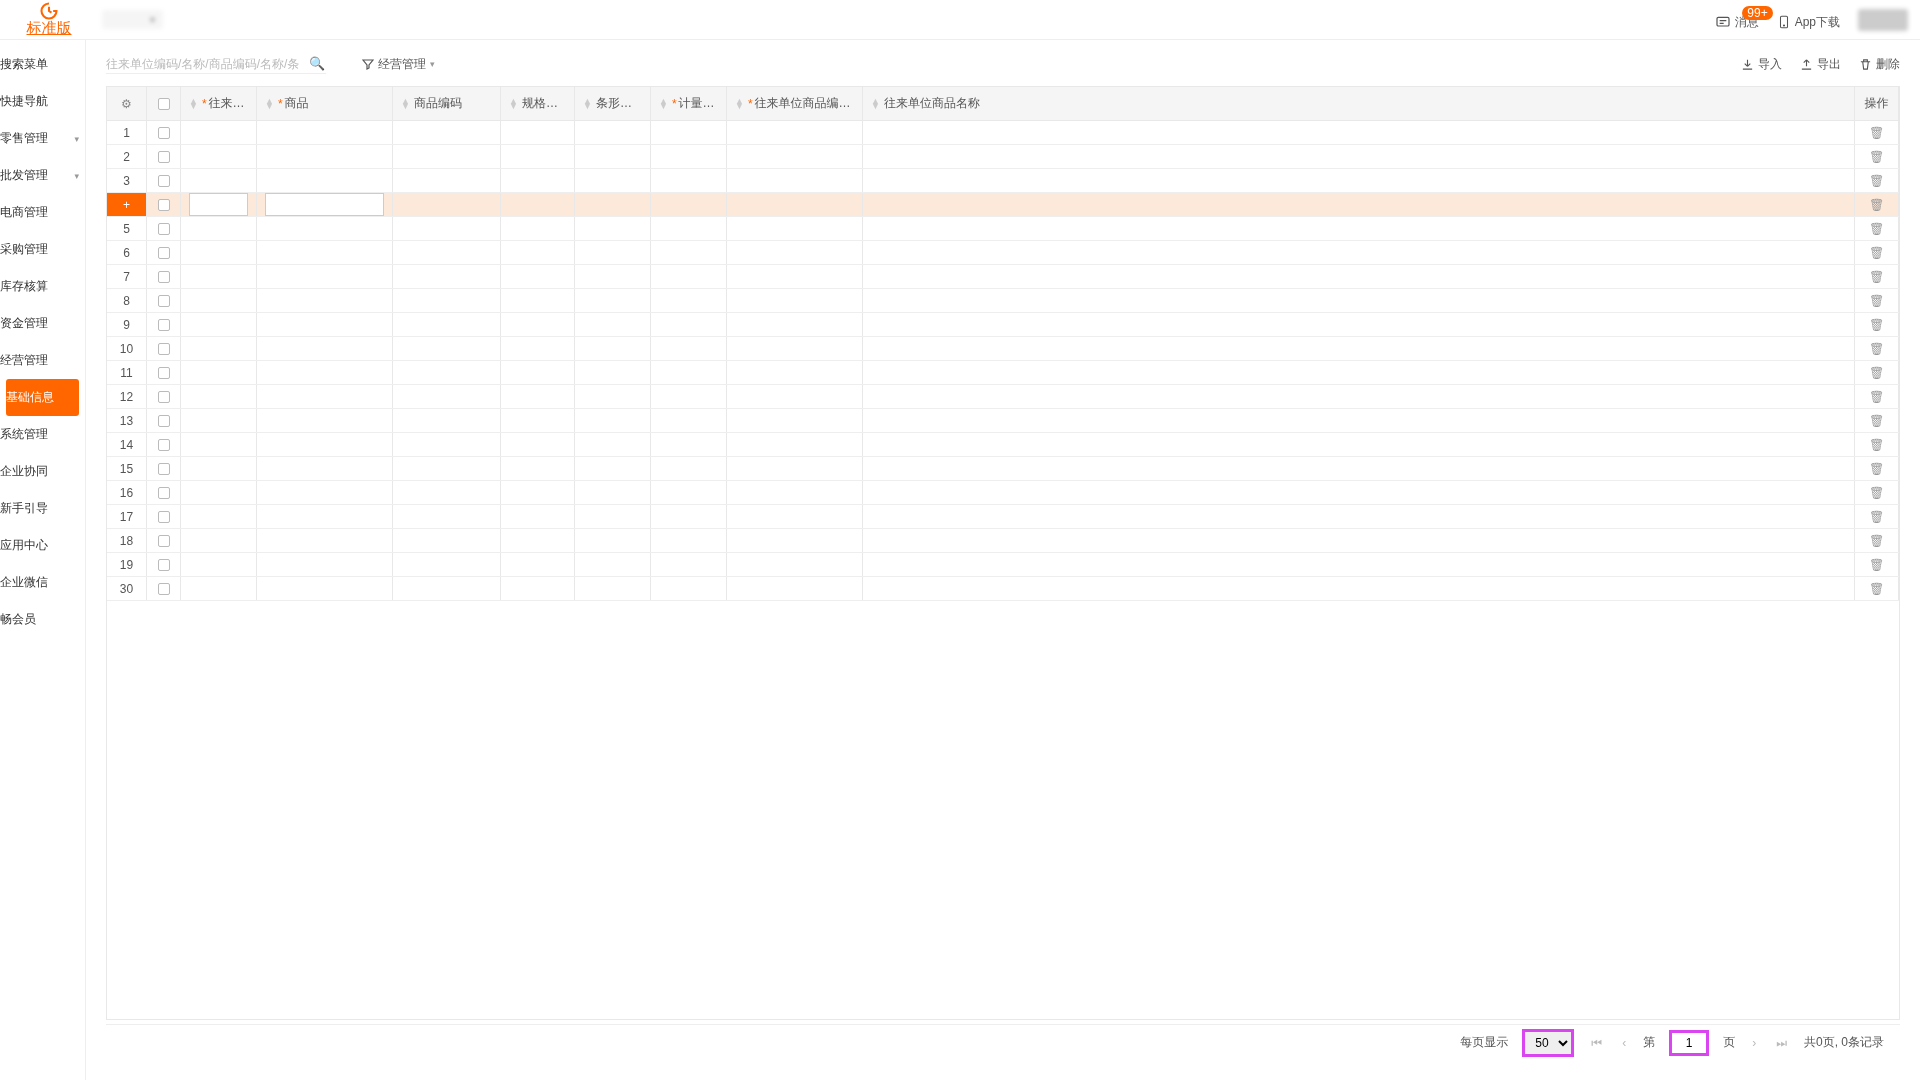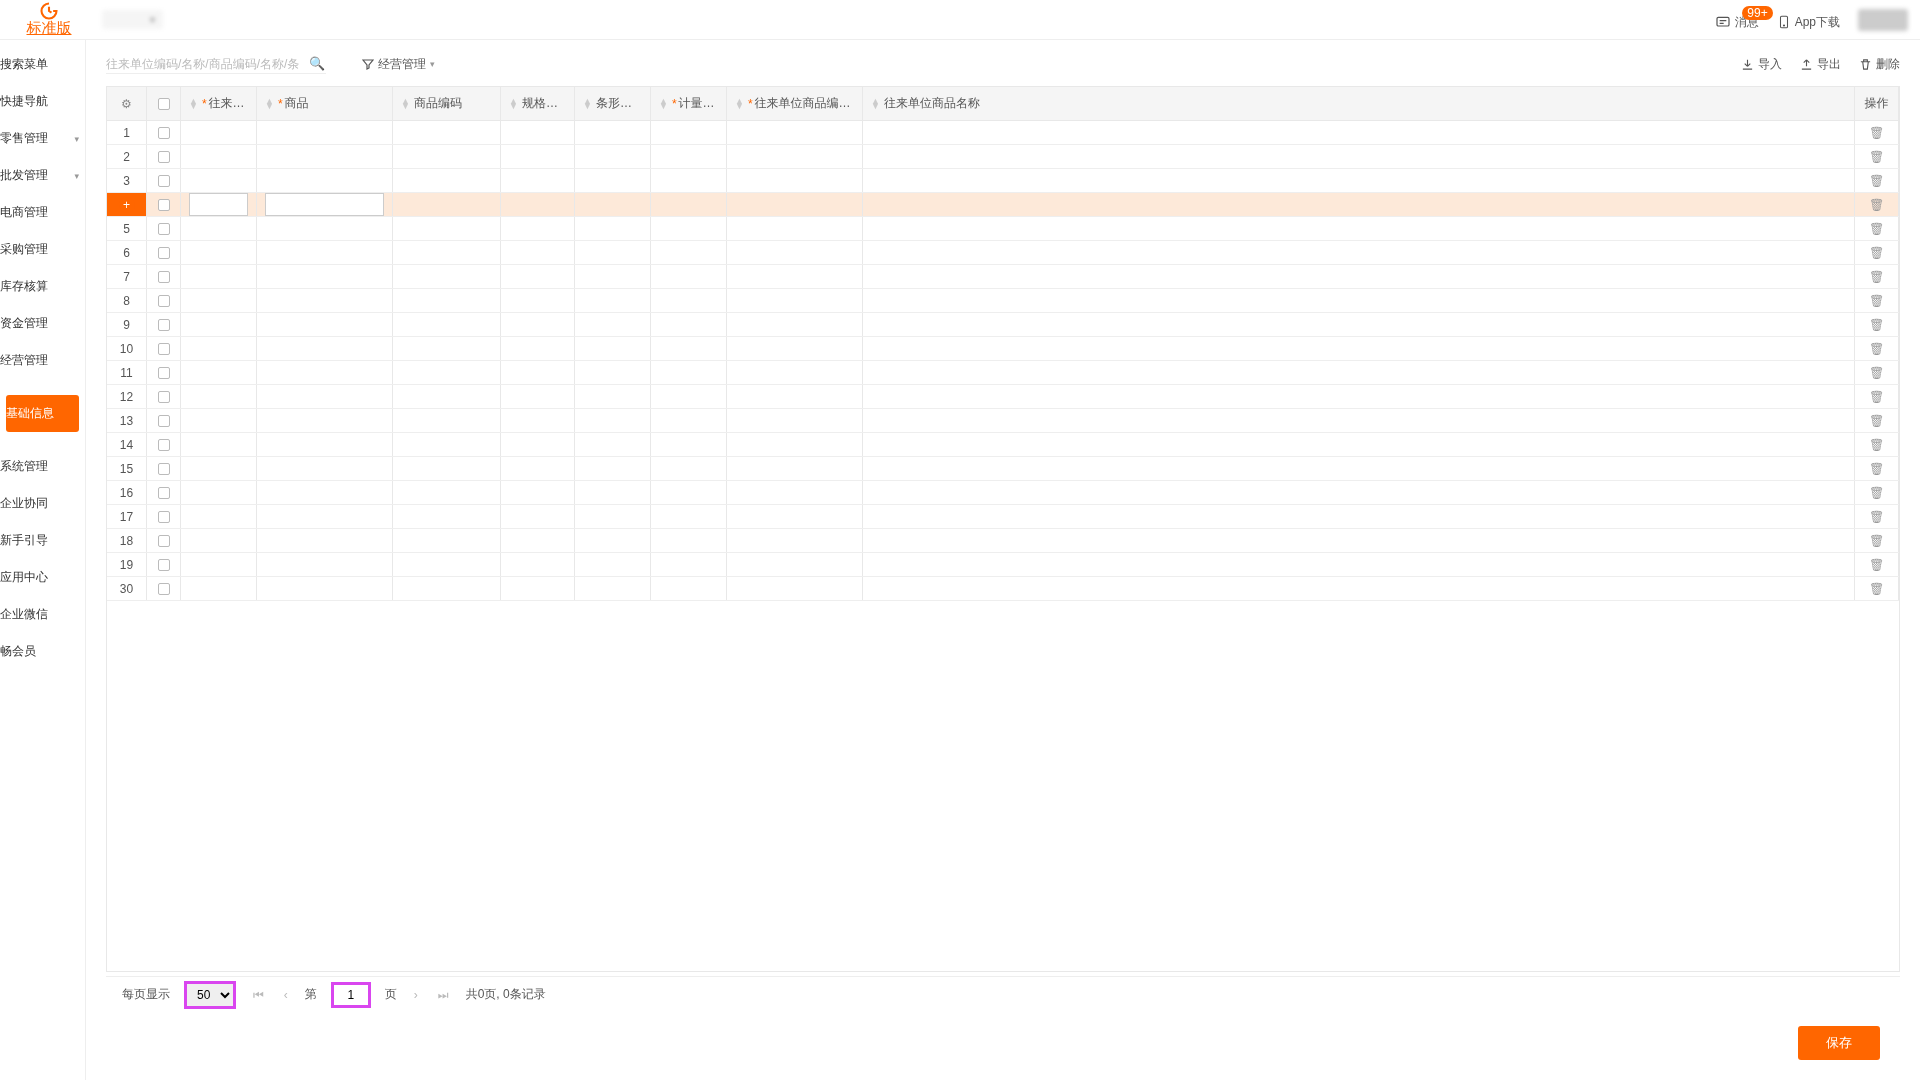--- a/index.html
+++ b/index.html
@@ -15,21 +15,21 @@
 .org-select .drop { margin-left: 40px; font-size: 10px; color: #999; }
 .topbar-right { margin-left: auto; display: flex; align-items: flex-end; gap: 18px; }
 .tr-item { display: flex; align-items: center; gap: 4px; color: #555; cursor: pointer; position: relative; }
 .badge { position: absolute; top: -8px; right: -14px; background: #f60; color: #fff; border-radius: 8px; padding: 0 5px; font-size: 12px; line-height: 14px; }
 .avatar { width: 50px; height: 22px; background: #ccc; border-radius: 3px; filter: blur(2px); }
 
 
 .body { flex: 1; display: flex; min-height: 0; }
 .sidebar { width: 86px; background: #fff; border-right: 1px solid #eee; display: flex; flex-direction: column; padding-top: 6px; }
 .side-item { padding: 10px 0; text-align: left; color: #333; cursor: pointer; position: relative; }
-.side-item.active { background: #f60; color: #fff; border-radius: 3px; margin: 16px 6px; }
+.side-item.active { background: #f60; color: #fff; border-radius: 3px; margin: 0 6px; }
 .side-item .caret { position: absolute; right: 6px; top: 50%; transform: translateY(-50%); font-size: 9px; color: #999; }
 
 .main { flex: 1; display: flex; flex-direction: column; min-width: 0; }
 .tabbar { height: 34px; background: #00bfa5; display: flex; align-items: stretch; }
 .tab { padding: 0 18px; display: flex; align-items: center; color: #fff; cursor: pointer; gap: 6px; background: #00a58e; }
 .tab.home { background: #00bfa5; }
 .tab .close { font-size: 12px; cursor: pointer; }
 .tabbar-right { margin-left: auto; display: flex; align-items: center; padding-right: 10px; gap: 8px; }
 .tb-btn { width: 24px; height: 24px; display: flex; align-items: center; justify-content: center; color: #fff; cursor: pointer; border-radius: 3px; }
 .tb-btn.close { background: rgba(0,0,0,0.08); }
@@ -66,21 +66,21 @@
 .tbody { flex: 1; overflow-y: auto; }
 .trow { display: flex; height: 24px; border-bottom: 1px solid #eee; }
 .trow.hover { background: #fde9d9; }
 .trow.hover .td.col-gear { background: #f60; color: #fff; }
 .td { color: #555; }
 .row-num { width: 100%; text-align: center; }
 .add-btn { width: 16px; height: 16px; border-radius: 50%; background: #f60; color: #fff; display: flex; align-items: center; justify-content: center; font-size: 12px; cursor: pointer; }
 .del-icon { color: #999; cursor: pointer; font-size: 12px; }
 .edit-cell { background: #fff; border: 1px solid #ccc; height: 100%; width: 100%; }
 
-.pager { height: 36px; border-top: 1px solid #eee; display: flex; align-items: center; justify-content: flex-start; gap: 14px; padding: 0 16px; color: #555; margin-top: 4px; }
+.pager { height: 36px; border-top: 1px solid #eee; display: flex; align-items: center; justify-content: flex-end; gap: 14px; padding: 0 16px; color: #555; margin-top: 4px; }
 .pager select, .pager input { border: 3px solid #d946ef; padding: 3px 6px; font-size: 12px; }
 .pager .nav { color: #bbb; cursor: pointer; padding: 0 3px; }
 .pager input { width: 40px; text-align: center; }
 
 .footer { display: flex; justify-content: flex-end; padding: 14px 20px 0 0; }
 .save-btn { background: #f60; color: #fff; border: none; padding: 8px 28px; font-size: 13px; border-radius: 3px; cursor: pointer; }
 
 .chk { width: 12px; height: 12px; border: 1px solid #bbb; border-radius: 2px; display: inline-block; background: #fff; cursor: pointer; }
 .gear-ic::before { content: "⚙"; color: #888; }
 svg { display: block; }
@@ -646,19 +646,16 @@
           <span class="nav">⏮</span>
           <span class="nav">‹</span>
           <span>第</span>
           <input type="text" value="1" style="">
           <span>页</span>
           <span class="nav">›</span>
           <span class="nav">⏭</span>
           <span>共0页, 0条记录</span>
         </div>
 
-        <div class="footer">
-          <button class="save-btn">保存</button>
-        </div>
       </div>
     </div>
   </div>
 </div>
 
 </body></html>

